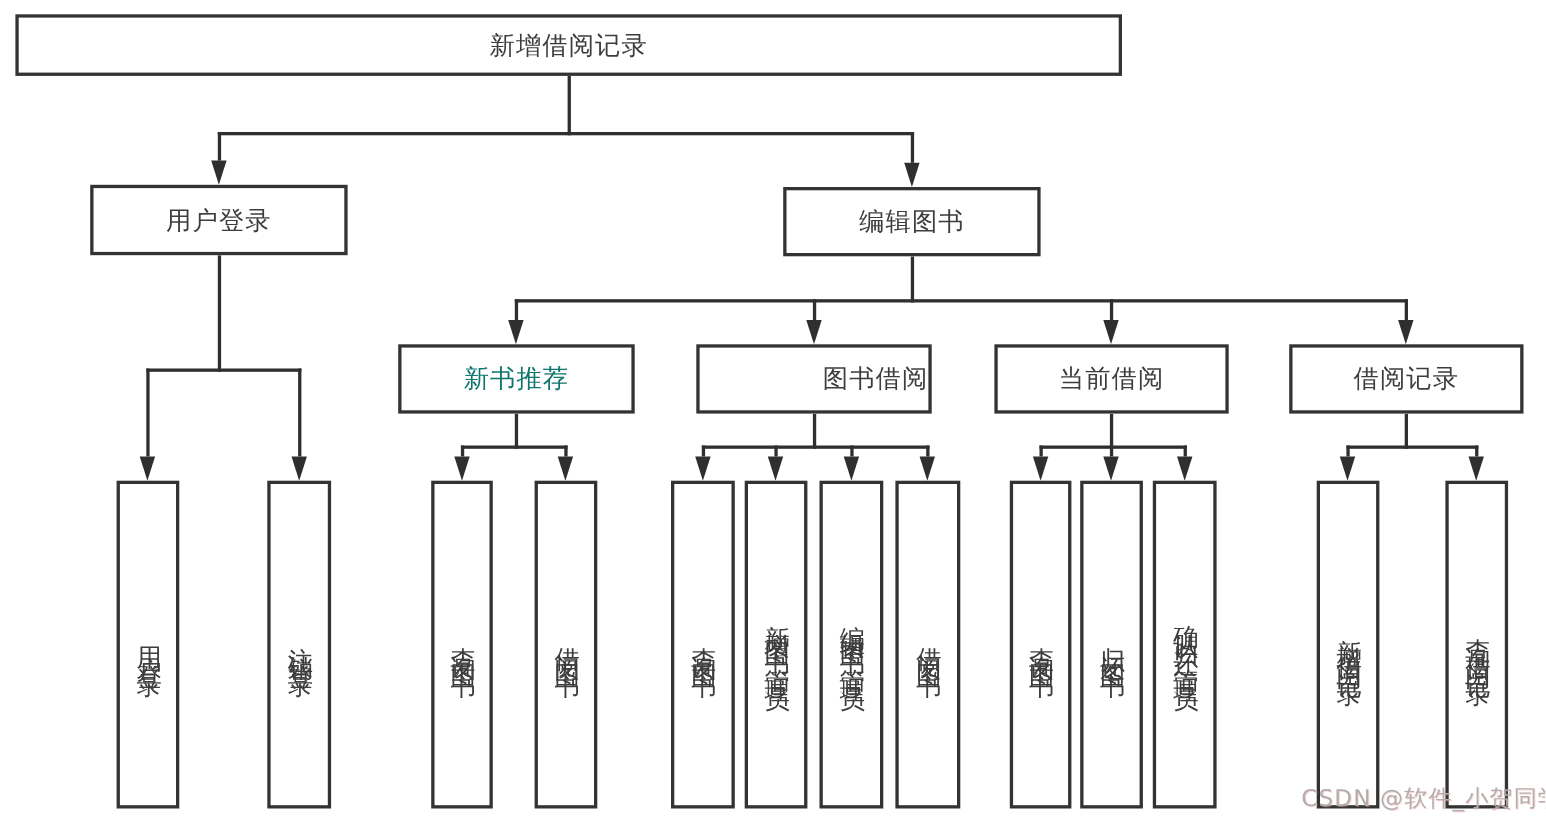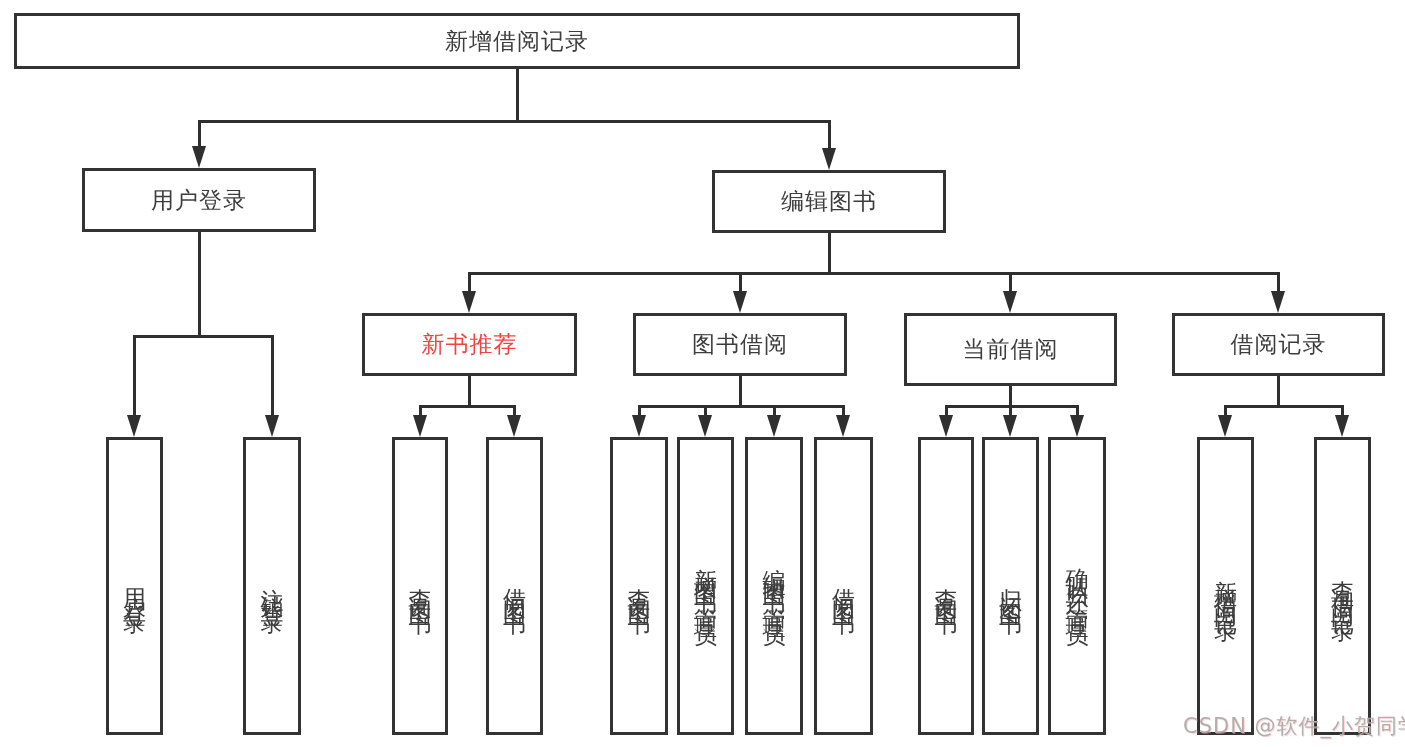--- a/index.html
+++ b/index.html
@@ -113,27 +113,27 @@
     <div class="arrow" style="left: 1335px; top: 415px; border-top-color: rgb(47, 47, 47);"></div>
     <div class="box h" style="left: 14px; top: 13px; width: 1006px; height: 56px; border-color: rgb(51, 51, 51); background: rgb(255, 255, 255); color: rgb(61, 61, 61);">
       <span>新增借阅记录</span>
     </div>
     <div class="box h" style="left: 82px; top: 168px; width: 234px; height: 64px; border-color: rgb(51, 51, 51); background: rgb(255, 255, 255); color: rgb(61, 61, 61);">
       <span>用户登录</span>
     </div>
     <div class="box h" style="left: 712px; top: 170px; width: 234px; height: 63px; border-color: rgb(51, 51, 51); background: rgb(255, 255, 255); color: rgb(61, 61, 61);">
       <span>编辑图书</span>
     </div>
-    <div class="box h" style="left: 362px; top: 313px; width: 215px; height: 63px; border-color: rgb(51, 51, 51); background: rgb(255, 255, 255); color: #ef4444;">
+    <div class="box h" style="left: 362px; top: 313px; width: 215px; height: 63px; border-color: rgb(51, 51, 51); background: rgb(255, 255, 255); color: #0f766e;">
       <span>新书推荐</span>
     </div>
-    <div class="box h" style="left: 633px; top: 313px; width: 214px; height: 63px; border-color: rgb(51, 51, 51); background: rgb(255, 255, 255); color: rgb(61, 61, 61);">
+    <div class="box h" style="left: 633px; top: 313px; width: 214px; height: 63px; border-color: rgb(51, 51, 51); background: rgb(255, 255, 255); color: rgb(61, 61, 61); justify-content: flex-end;">
       <span>图书借阅</span>
     </div>
-    <div class="box h" style="left: 904px; top: 313px; width: 213px; height: 73px; border-color: rgb(51, 51, 51); background: rgb(255, 255, 255); color: rgb(61, 61, 61);">
+    <div class="box h" style="left: 904px; top: 313px; width: 213px; height: 63px; border-color: rgb(51, 51, 51); background: rgb(255, 255, 255); color: rgb(61, 61, 61);">
       <span>当前借阅</span>
     </div>
     <div class="box h" style="left: 1172px; top: 313px; width: 213px; height: 63px; border-color: rgb(51, 51, 51); background: rgb(255, 255, 255); color: rgb(61, 61, 61);">
       <span>借阅记录</span>
     </div>
     <div class="box v" style="left: 106px; top: 437px; width: 57px; height: 298px; border-color: rgb(51, 51, 51); background: rgb(255, 255, 255); color: rgb(61, 61, 61);">
       <span>用户登录</span>
     </div>
     <div class="box v" style="left: 243px; top: 437px; width: 58px; height: 298px; border-color: rgb(51, 51, 51); background: rgb(255, 255, 255); color: rgb(61, 61, 61);">
       <span>注销登录</span>

